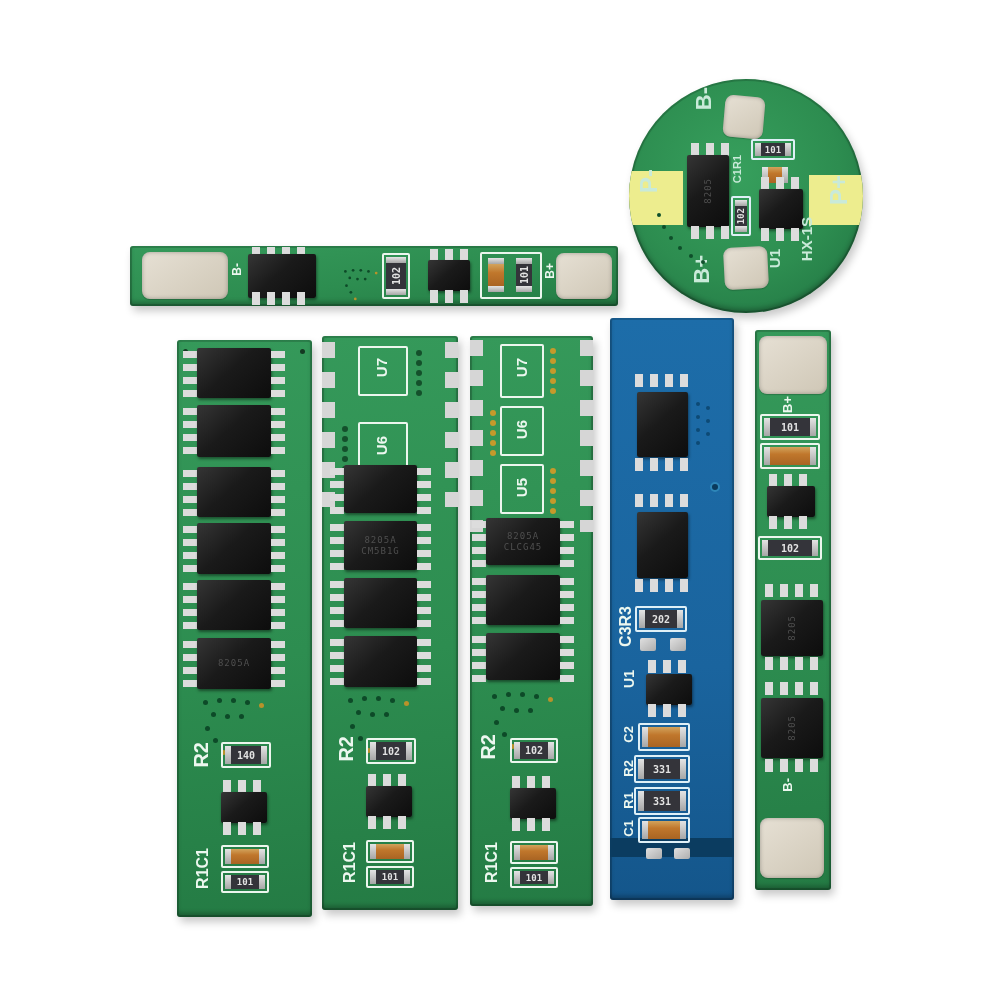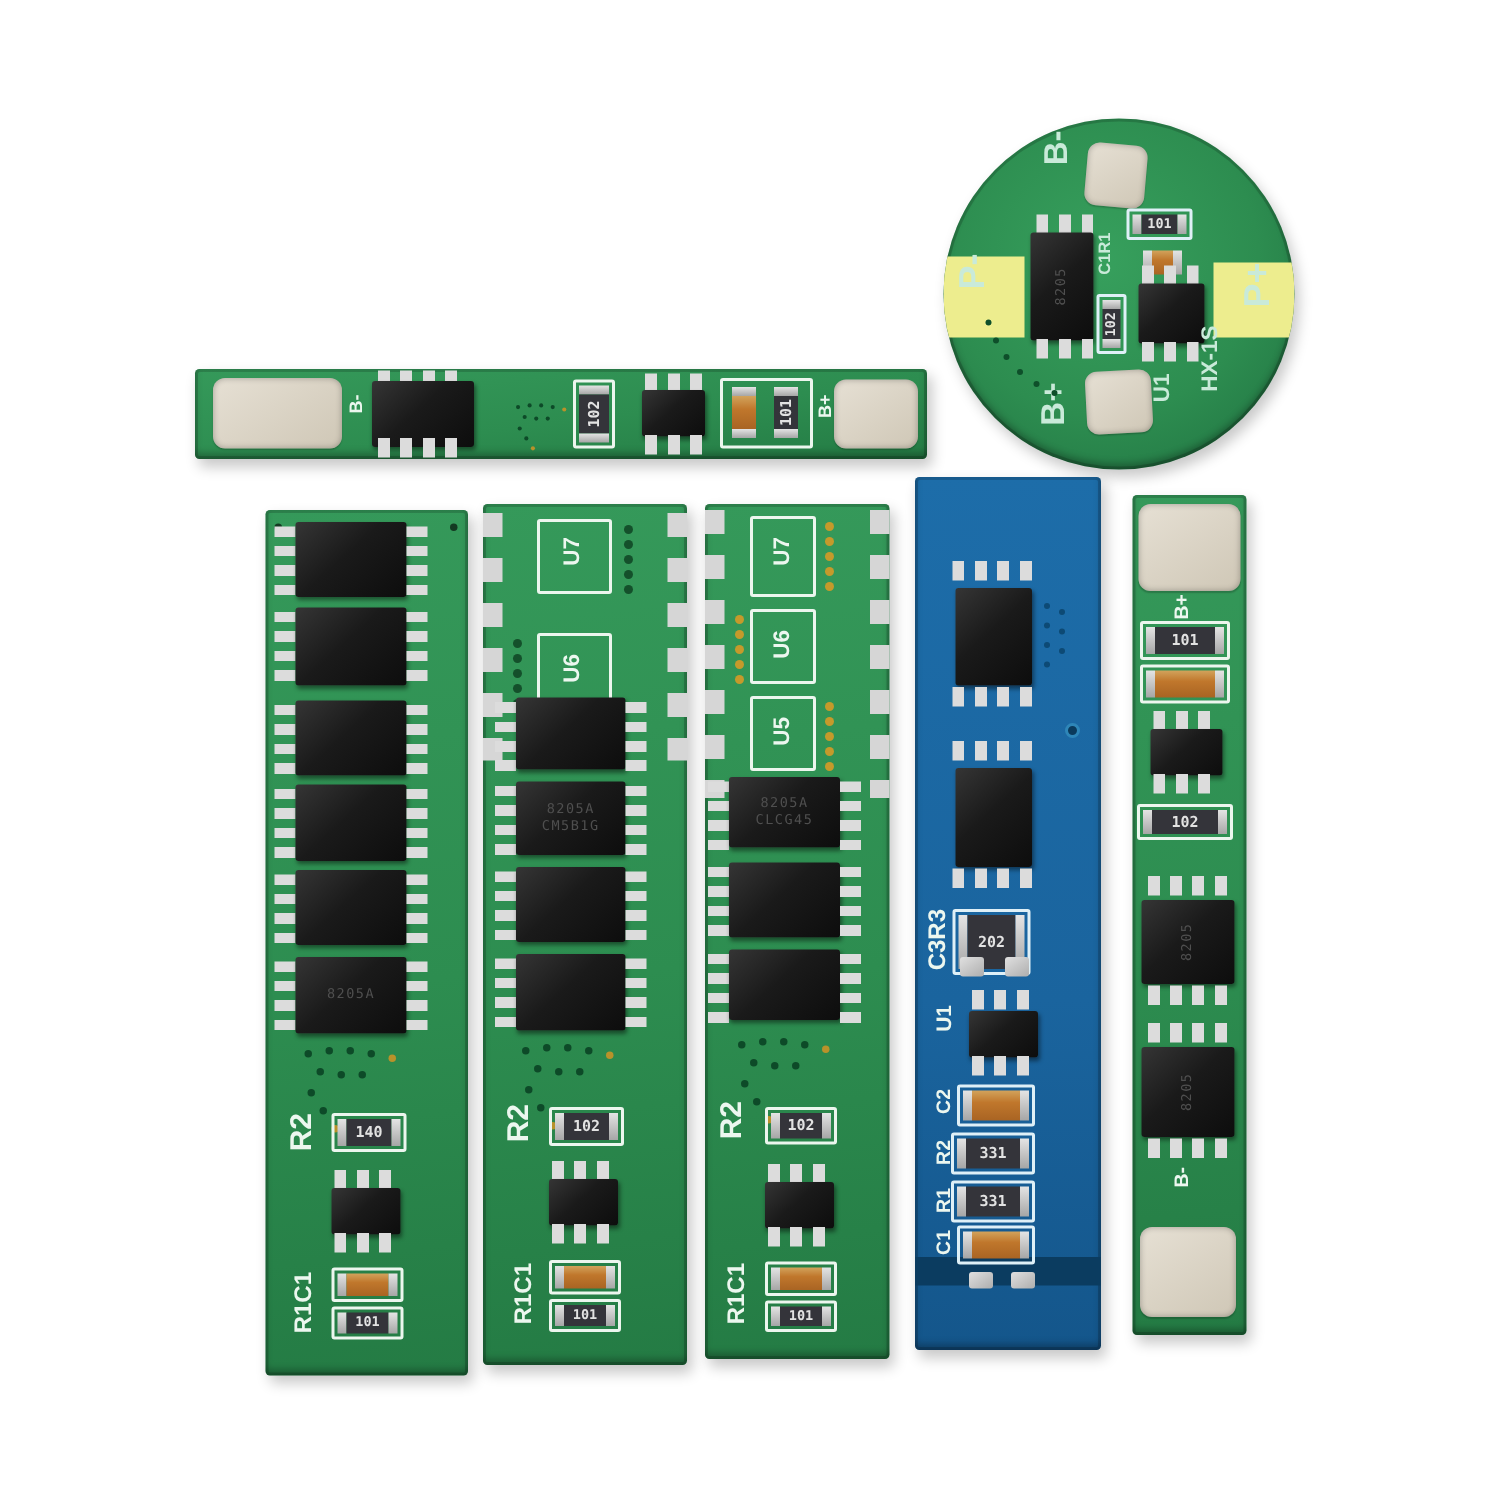--- a/index.html
+++ b/index.html
@@ -264,21 +264,21 @@
     <div class="b" style="left:0;top:520px;width:124px;height:19px;background:#0b3c60"></div>
     <div class="b prow" style="left:25px;top:56px;width:53px"></div>
     <div class="b chip" style="left:27px;top:74px;width:51px;height:65px"></div>
     <div class="b prow" style="left:25px;top:140px;width:53px"></div>
     <div class="b prow" style="left:25px;top:176px;width:53px"></div>
     <div class="b chip" style="left:27px;top:194px;width:51px;height:66px"></div>
     <div class="b prow" style="left:25px;top:261px;width:53px"></div>
     <div class="b bdots" style="left:86px;top:84px"></div>
     <div class="b" style="left:100px;top:164px;width:10px;height:10px;border:2px solid #2e86b8;border-radius:50%;background:#0a3a5c"></div>
     <span class="lbl vt" style="left:8px;top:288px;font-size:16px">C3R3</span>
-    <div class="b silk silkc res" style="left:25px;top:288px;width:52px;height:44px">
+    <div class="b silk silkc res" style="left:25px;top:288px;width:52px;height:26px">
       <span class="e"></span>
       <span class="m">202</span>
       <span class="e"></span>
     </div>
     <div class="b spad" style="left:30px;top:320px;width:16px;height:13px"></div>
     <div class="b spad" style="left:60px;top:320px;width:16px;height:13px"></div>
     <span class="lbl vt" style="left:12px;top:352px;font-size:14px">U1</span>
     <div class="b prow" style="left:38px;top:342px;width:40px"></div>
     <div class="b chip" style="left:36px;top:356px;width:46px;height:31px"></div>
     <div class="b prow" style="left:38px;top:386px;width:40px"></div>

